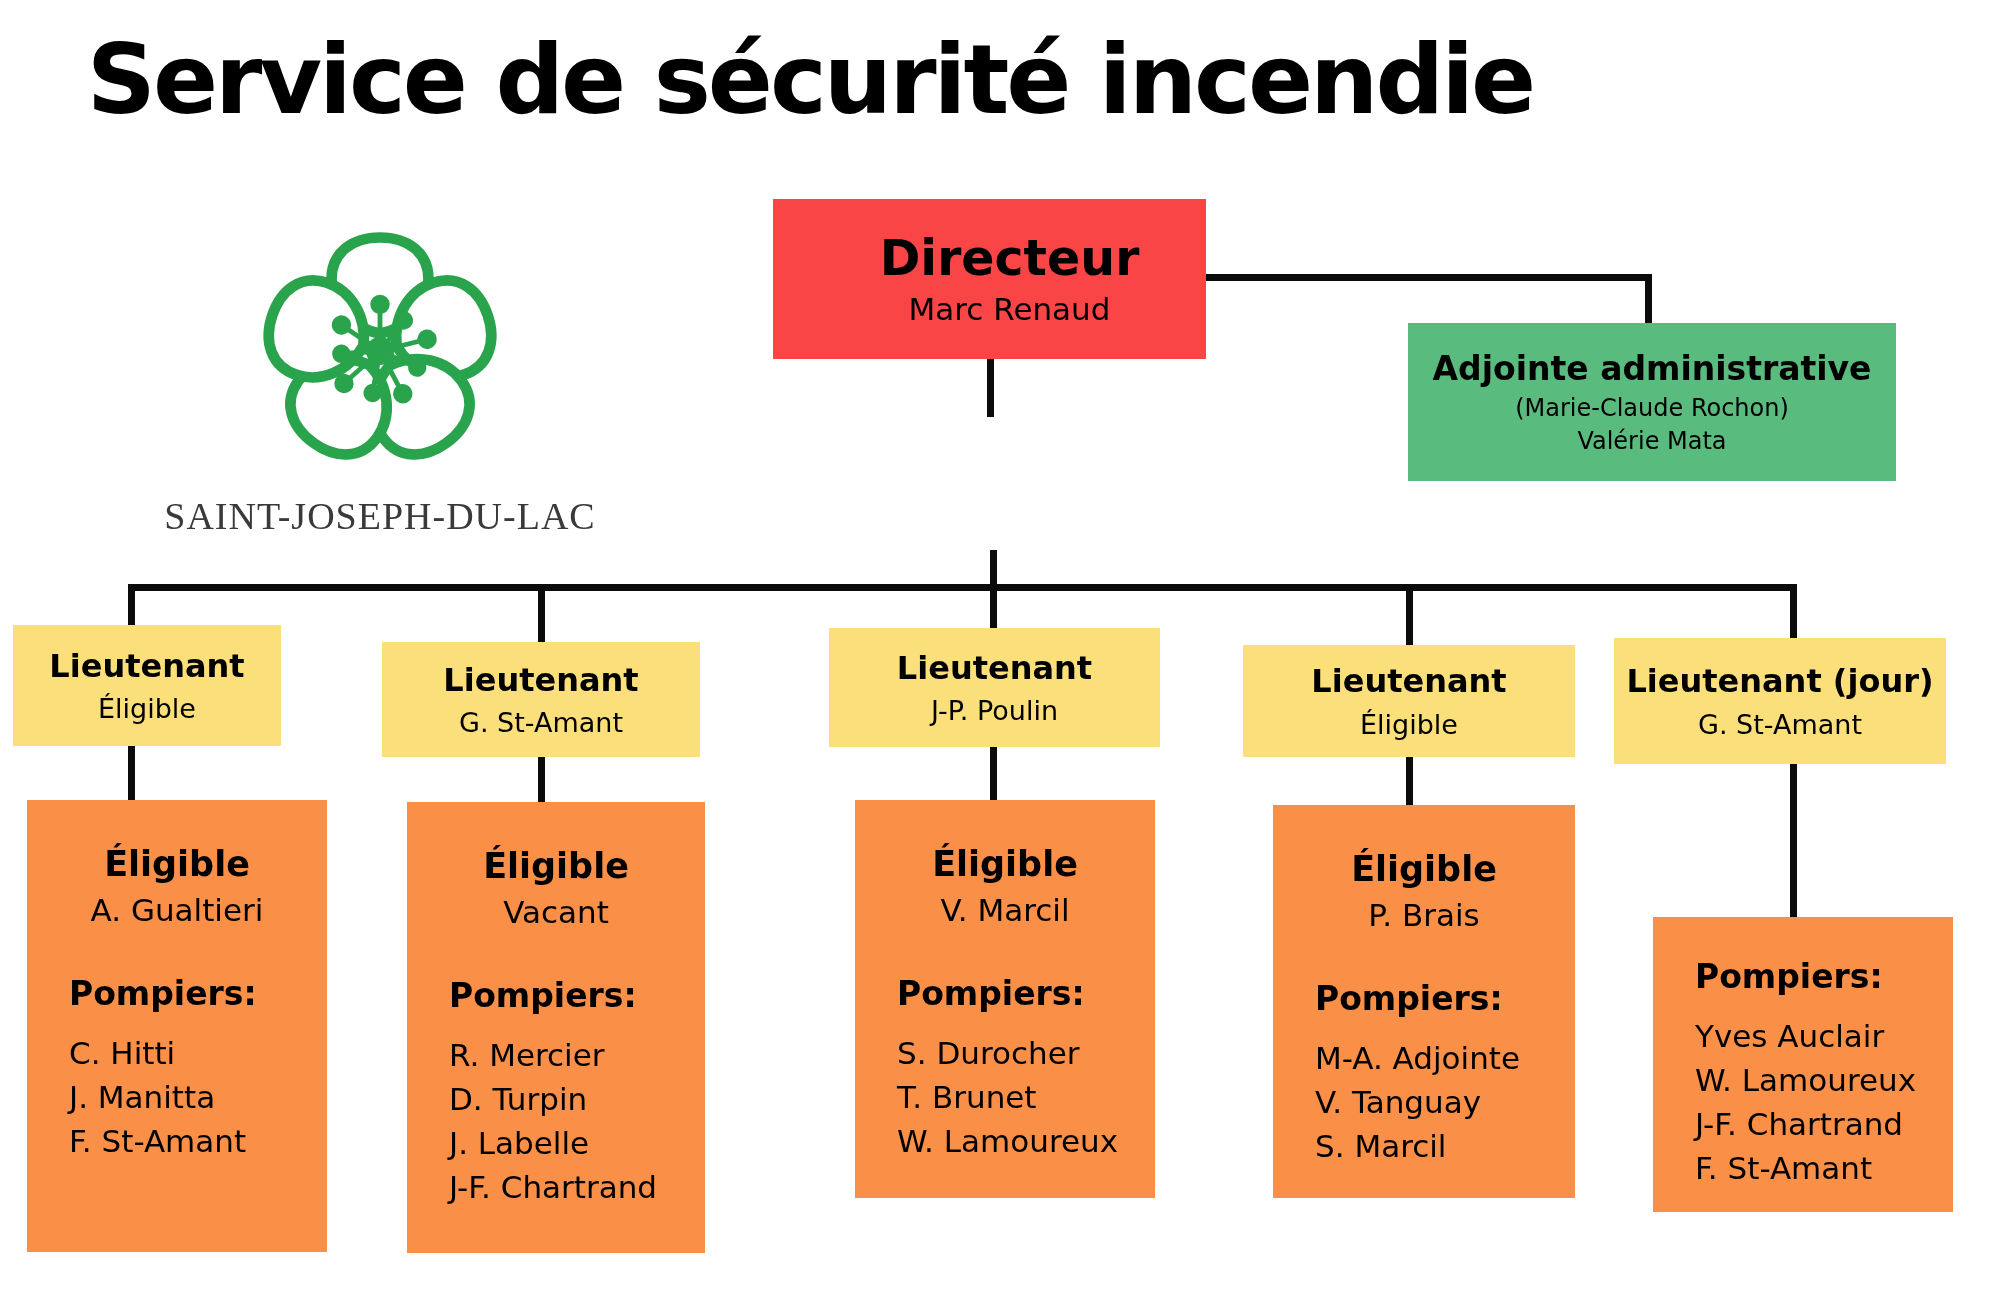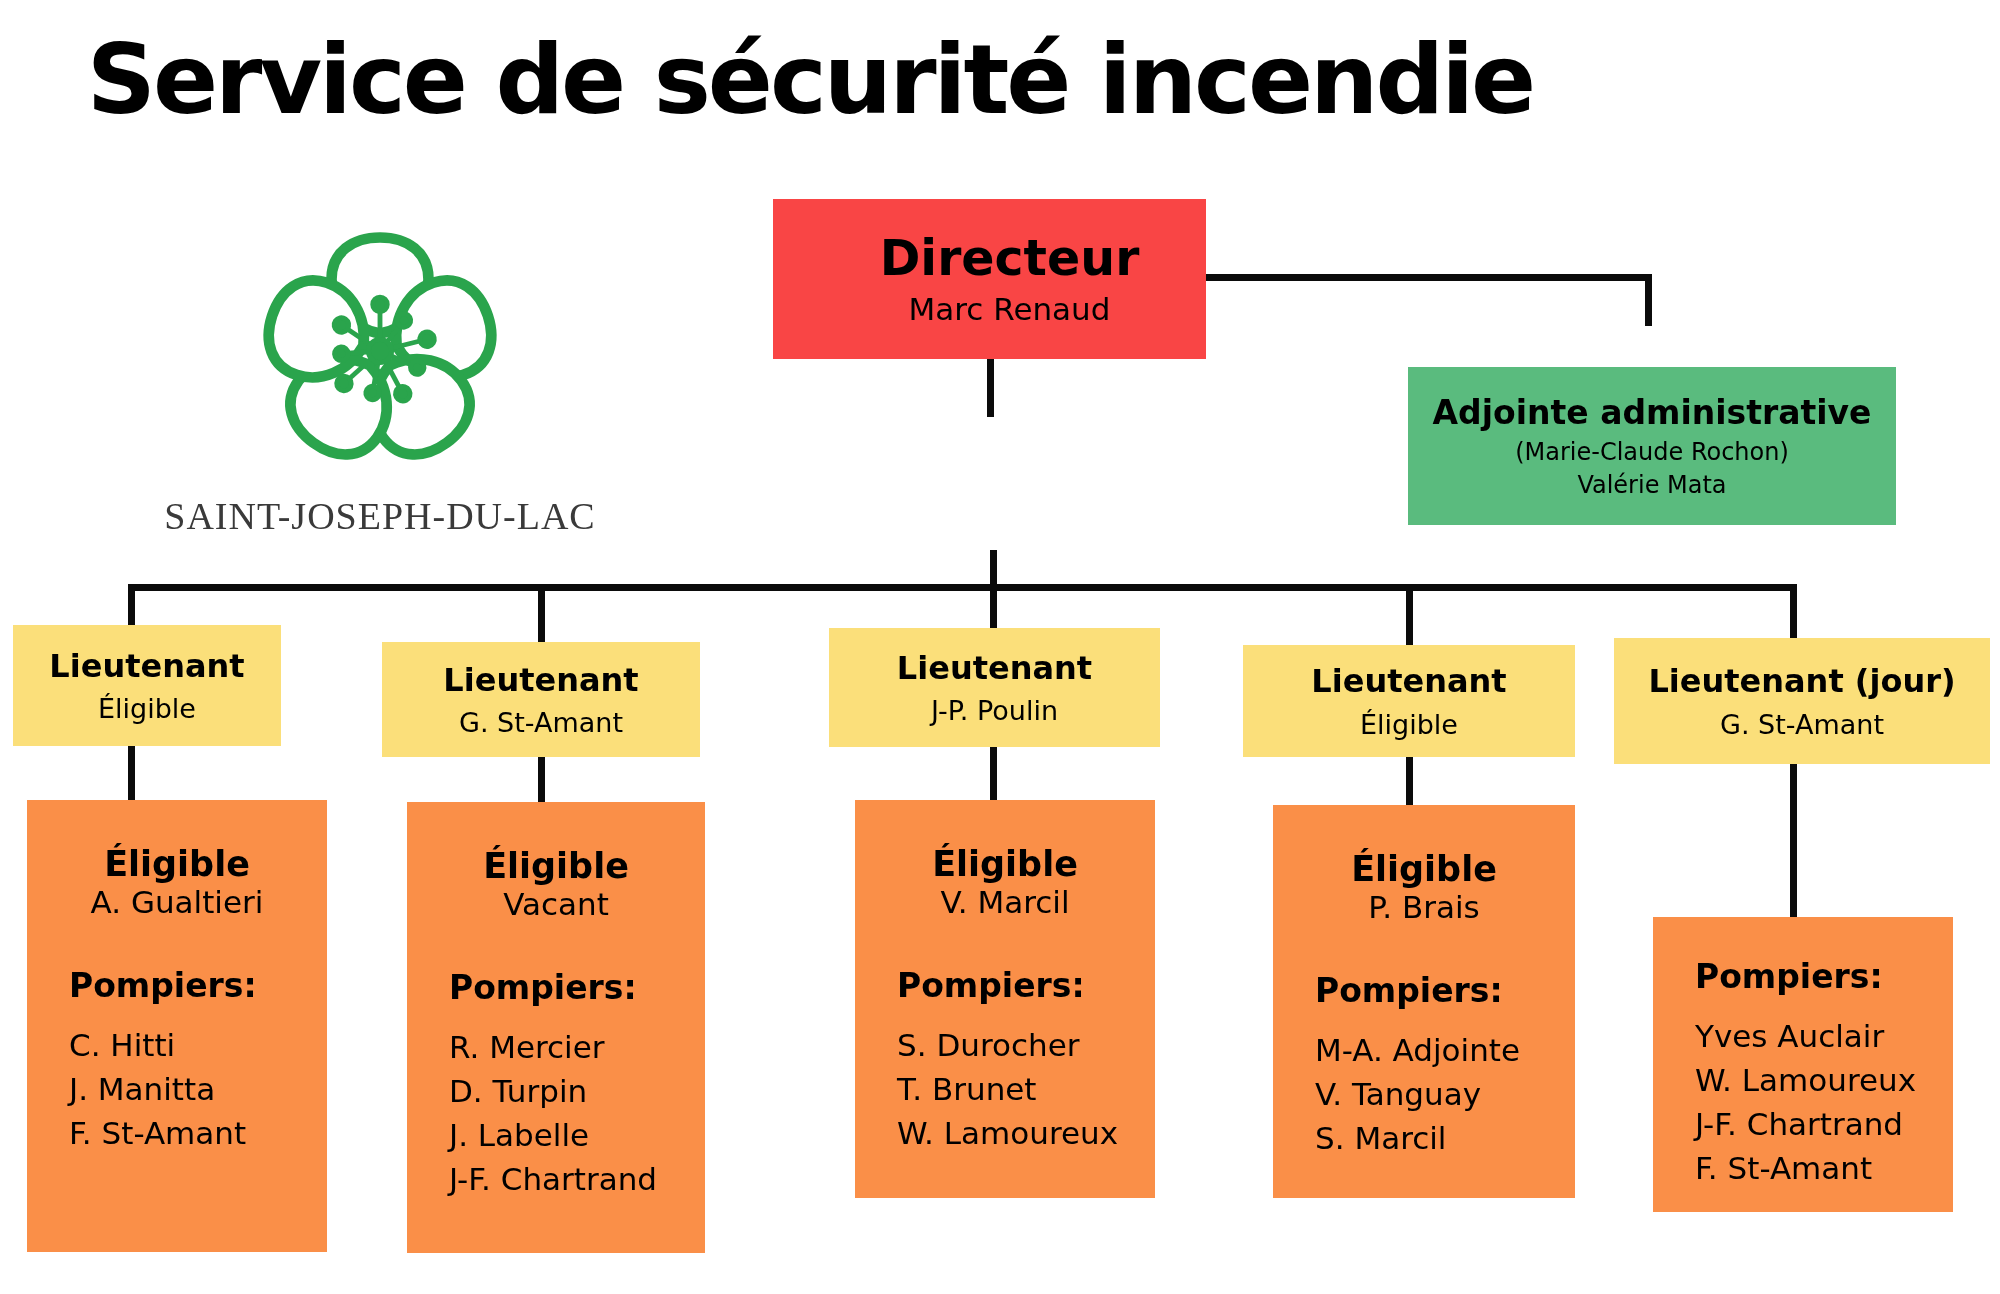--- a/index.html
+++ b/index.html
@@ -21,21 +21,21 @@
   .dir-name{font-size:31px;margin-top:4px;}
   .cap-title{font-size:39px;font-weight:800;line-height:1.15;}
   .cap-name{font-size:29px;margin-top:6px;}
   .adj-title{font-size:33px;font-weight:800;line-height:1.2;}
   .adj-line{font-size:24px;margin-top:5px;}
   .lt-title{font-size:32px;font-weight:800;line-height:1.2;}
   .lt-name{font-size:27px;margin-top:8px;}
   .team{position:absolute;box-sizing:border-box;background:#fa8f48;padding:44px 18px 0 18px;}
   .el-block{text-align:center;}
   .el-label{font-size:35px;font-weight:800;}
-  .el-name{font-size:31px;}
+  .el-name{font-size:31px;margin-top:8px;}
   .pl-label{font-size:33px;font-weight:800;text-align:left;margin:46px 0 18px 24px;}
   .pl-label.first{margin-top:12px;}
   .p-item{font-size:31px;line-height:44px;text-align:left;margin-left:24px;}
   .logo{position:absolute;left:140px;top:222px;width:480px;text-align:center;}
   .logo svg{display:block;margin:0 auto;}
   .logo-text{font-family:"Liberation Serif","DejaVu Serif",serif;font-size:38px;
              color:#3a3a3a;letter-spacing:1px;margin-top:14px;white-space:nowrap;}
 </style>
 </head>
 <body>
@@ -120,21 +120,21 @@
   <div class="line" style="left:538px;top:755px;width:7px;height:49px;"></div>
   <div class="line" style="left:990px;top:744px;width:7px;height:58px;"></div>
   <div class="line" style="left:1406px;top:755px;width:7px;height:52px;"></div>
   <div class="line" style="left:1790px;top:762px;width:7px;height:157px;"></div>
 
   <div class="box red" style="left:773px;top:199px;width:433px;height:160px;padding-left:40px;">
     <div class="dir-title">Directeur</div>
     <div class="dir-name">Marc Renaud</div>
   </div>
 
-  <div class="box greenbox" style="left:1408px;top:323px;width:488px;height:158px;margin-top:44px;">
+  <div class="box greenbox" style="left:1408px;top:323px;width:488px;height:158px;">
     <div class="adj-title">Adjointe administrative</div>
     <div class="adj-line">(Marie-Claude Rochon)</div>
     <div class="adj-line">Valérie Mata</div>
   </div>
 
 
   <div class="box yellow" style="left:13px;top:625px;width:268px;height:121px;">
     <div class="lt-title">Lieutenant</div>
     <div class="lt-name">Éligible</div>
   </div>
@@ -143,21 +143,21 @@
     <div class="lt-name">G. St-Amant</div>
   </div>
   <div class="box yellow" style="left:829px;top:628px;width:331px;height:119px;">
     <div class="lt-title">Lieutenant</div>
     <div class="lt-name">J-P. Poulin</div>
   </div>
   <div class="box yellow" style="left:1243px;top:645px;width:332px;height:112px;">
     <div class="lt-title">Lieutenant</div>
     <div class="lt-name">Éligible</div>
   </div>
-  <div class="box yellow" style="left:1614px;top:638px;width:376px;height:126px;">
+  <div class="box yellow" style="left:1614px;top:638px;width:332px;height:126px;">
     <div class="lt-title">Lieutenant (jour)</div>
     <div class="lt-name">G. St-Amant</div>
   </div>
 
   <div class="team" style="left:27px;top:800px;width:300px;height:452px;">
     <div class="el-block">
       <div class="el-label">Éligible</div>
       <div class="el-name">A. Gualtieri</div>
     </div>
     <div class="pl-label">Pompiers:</div>

